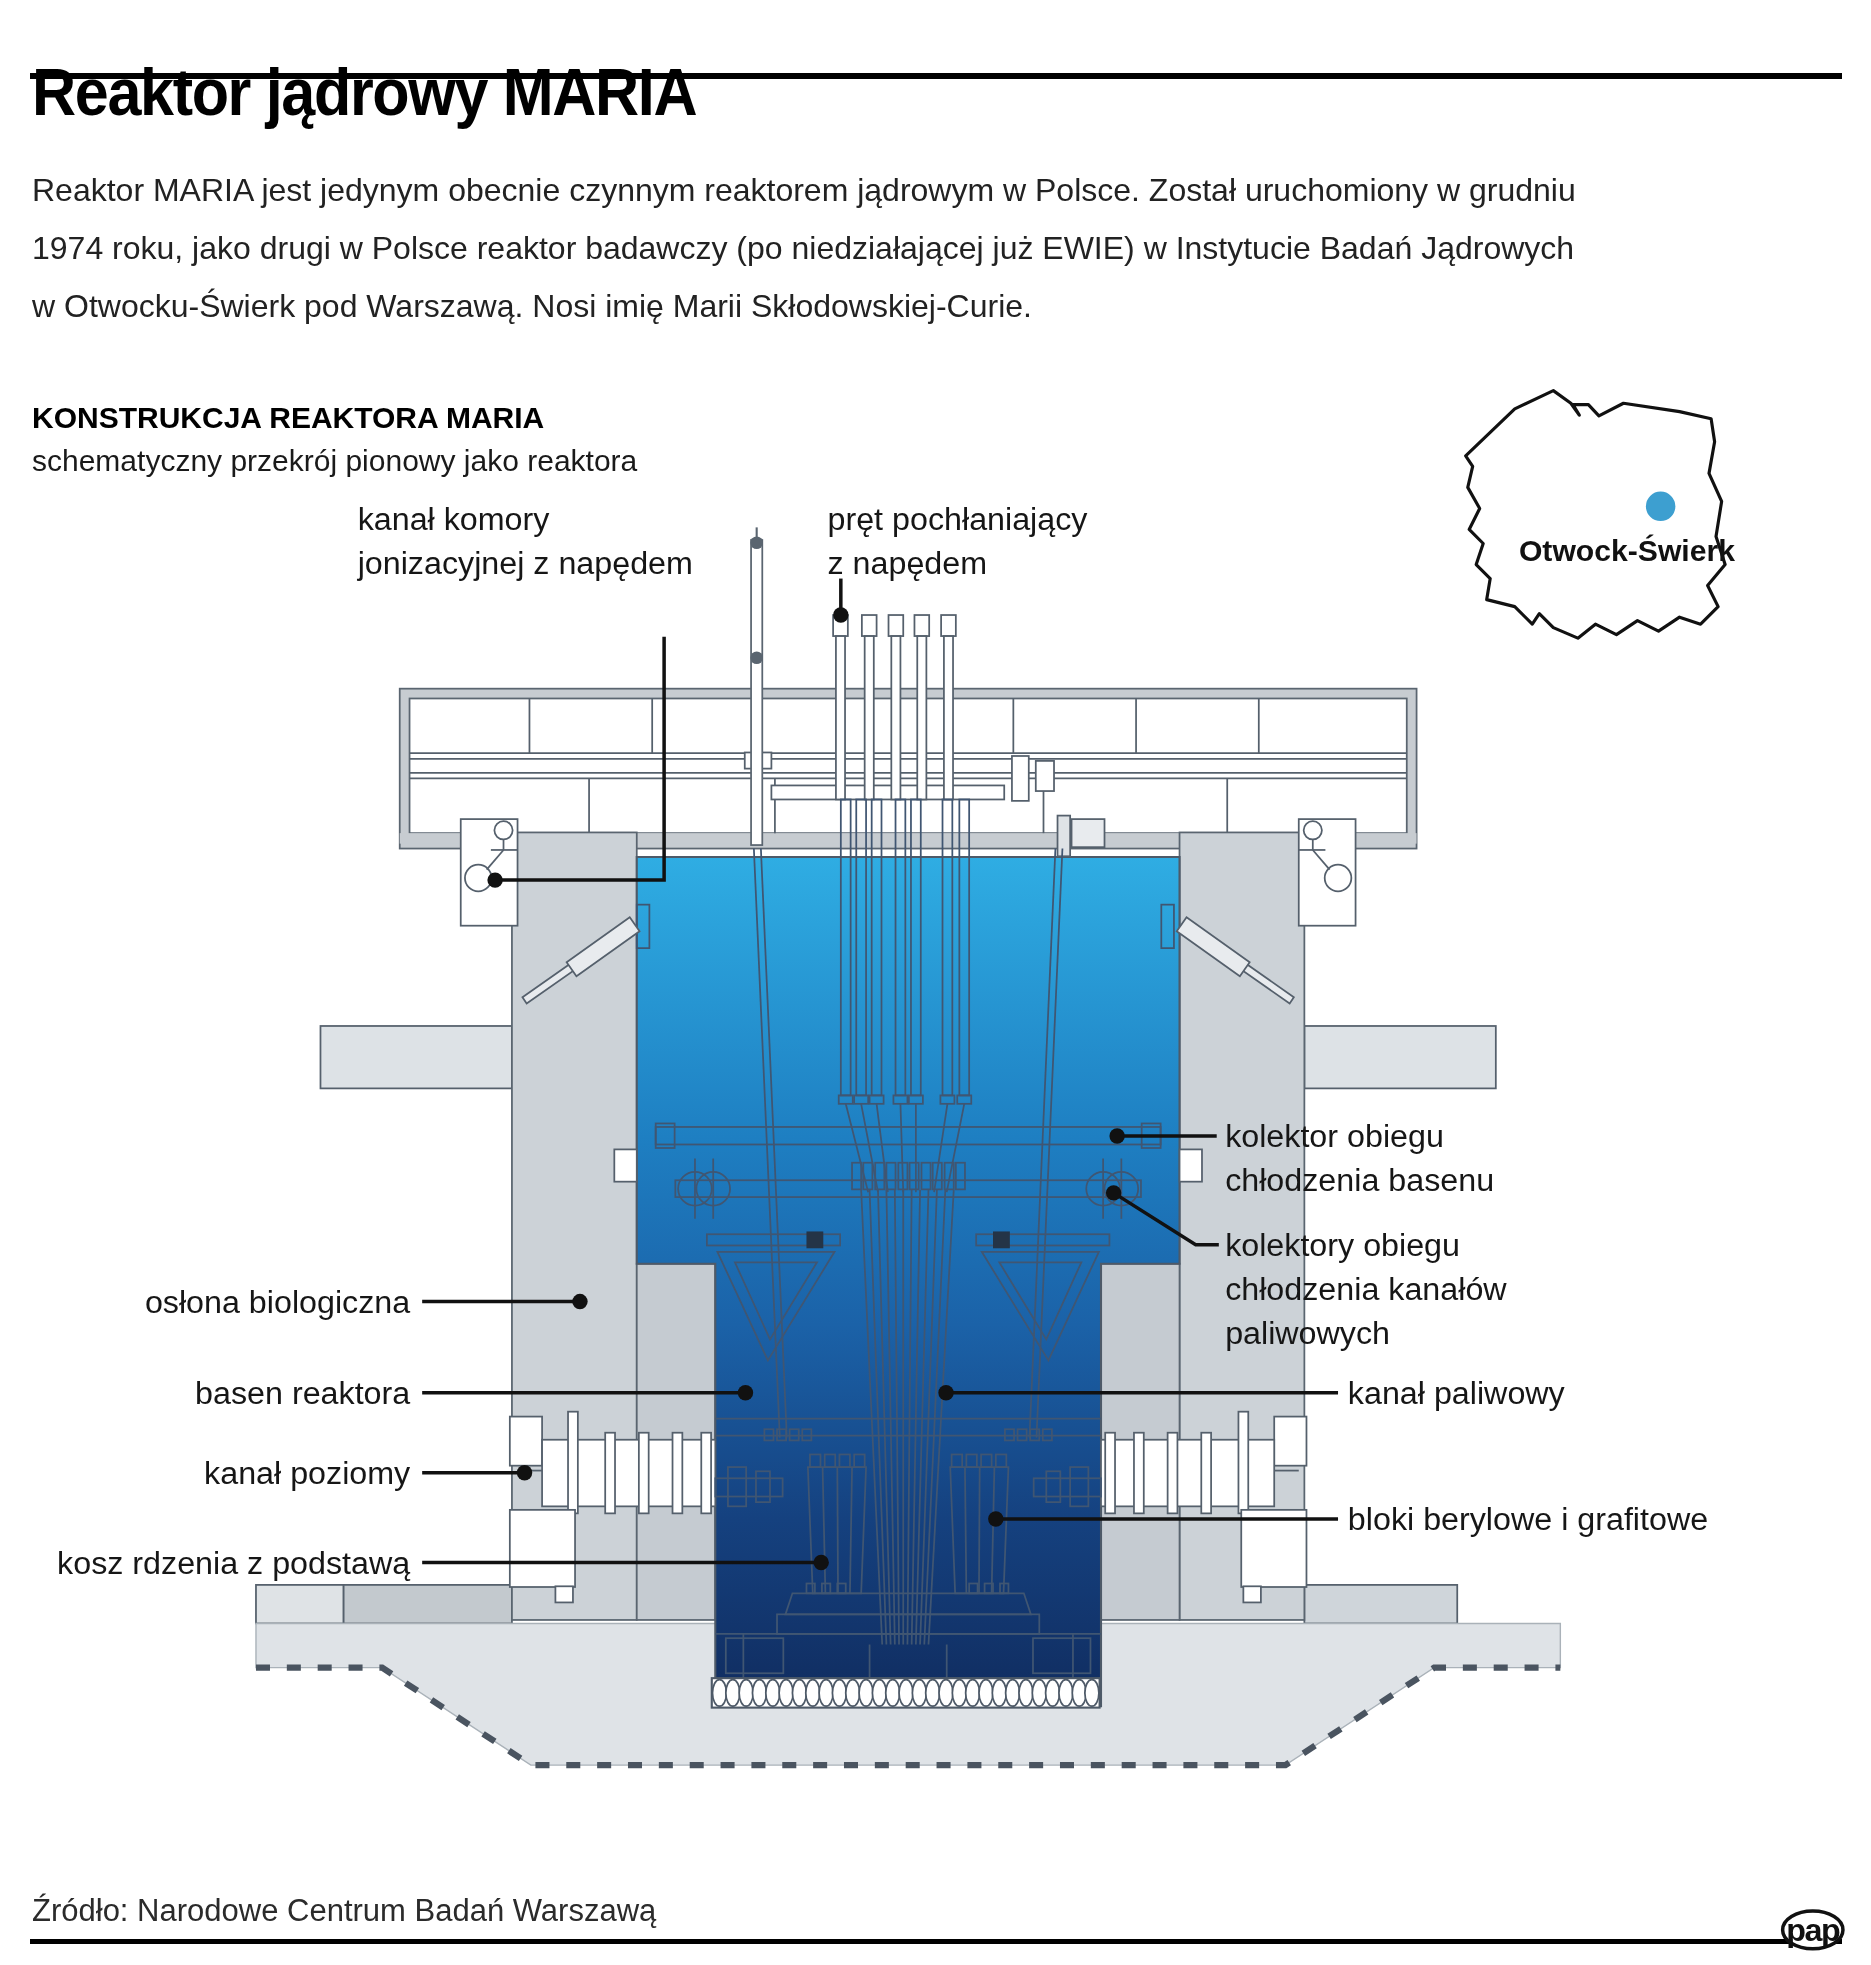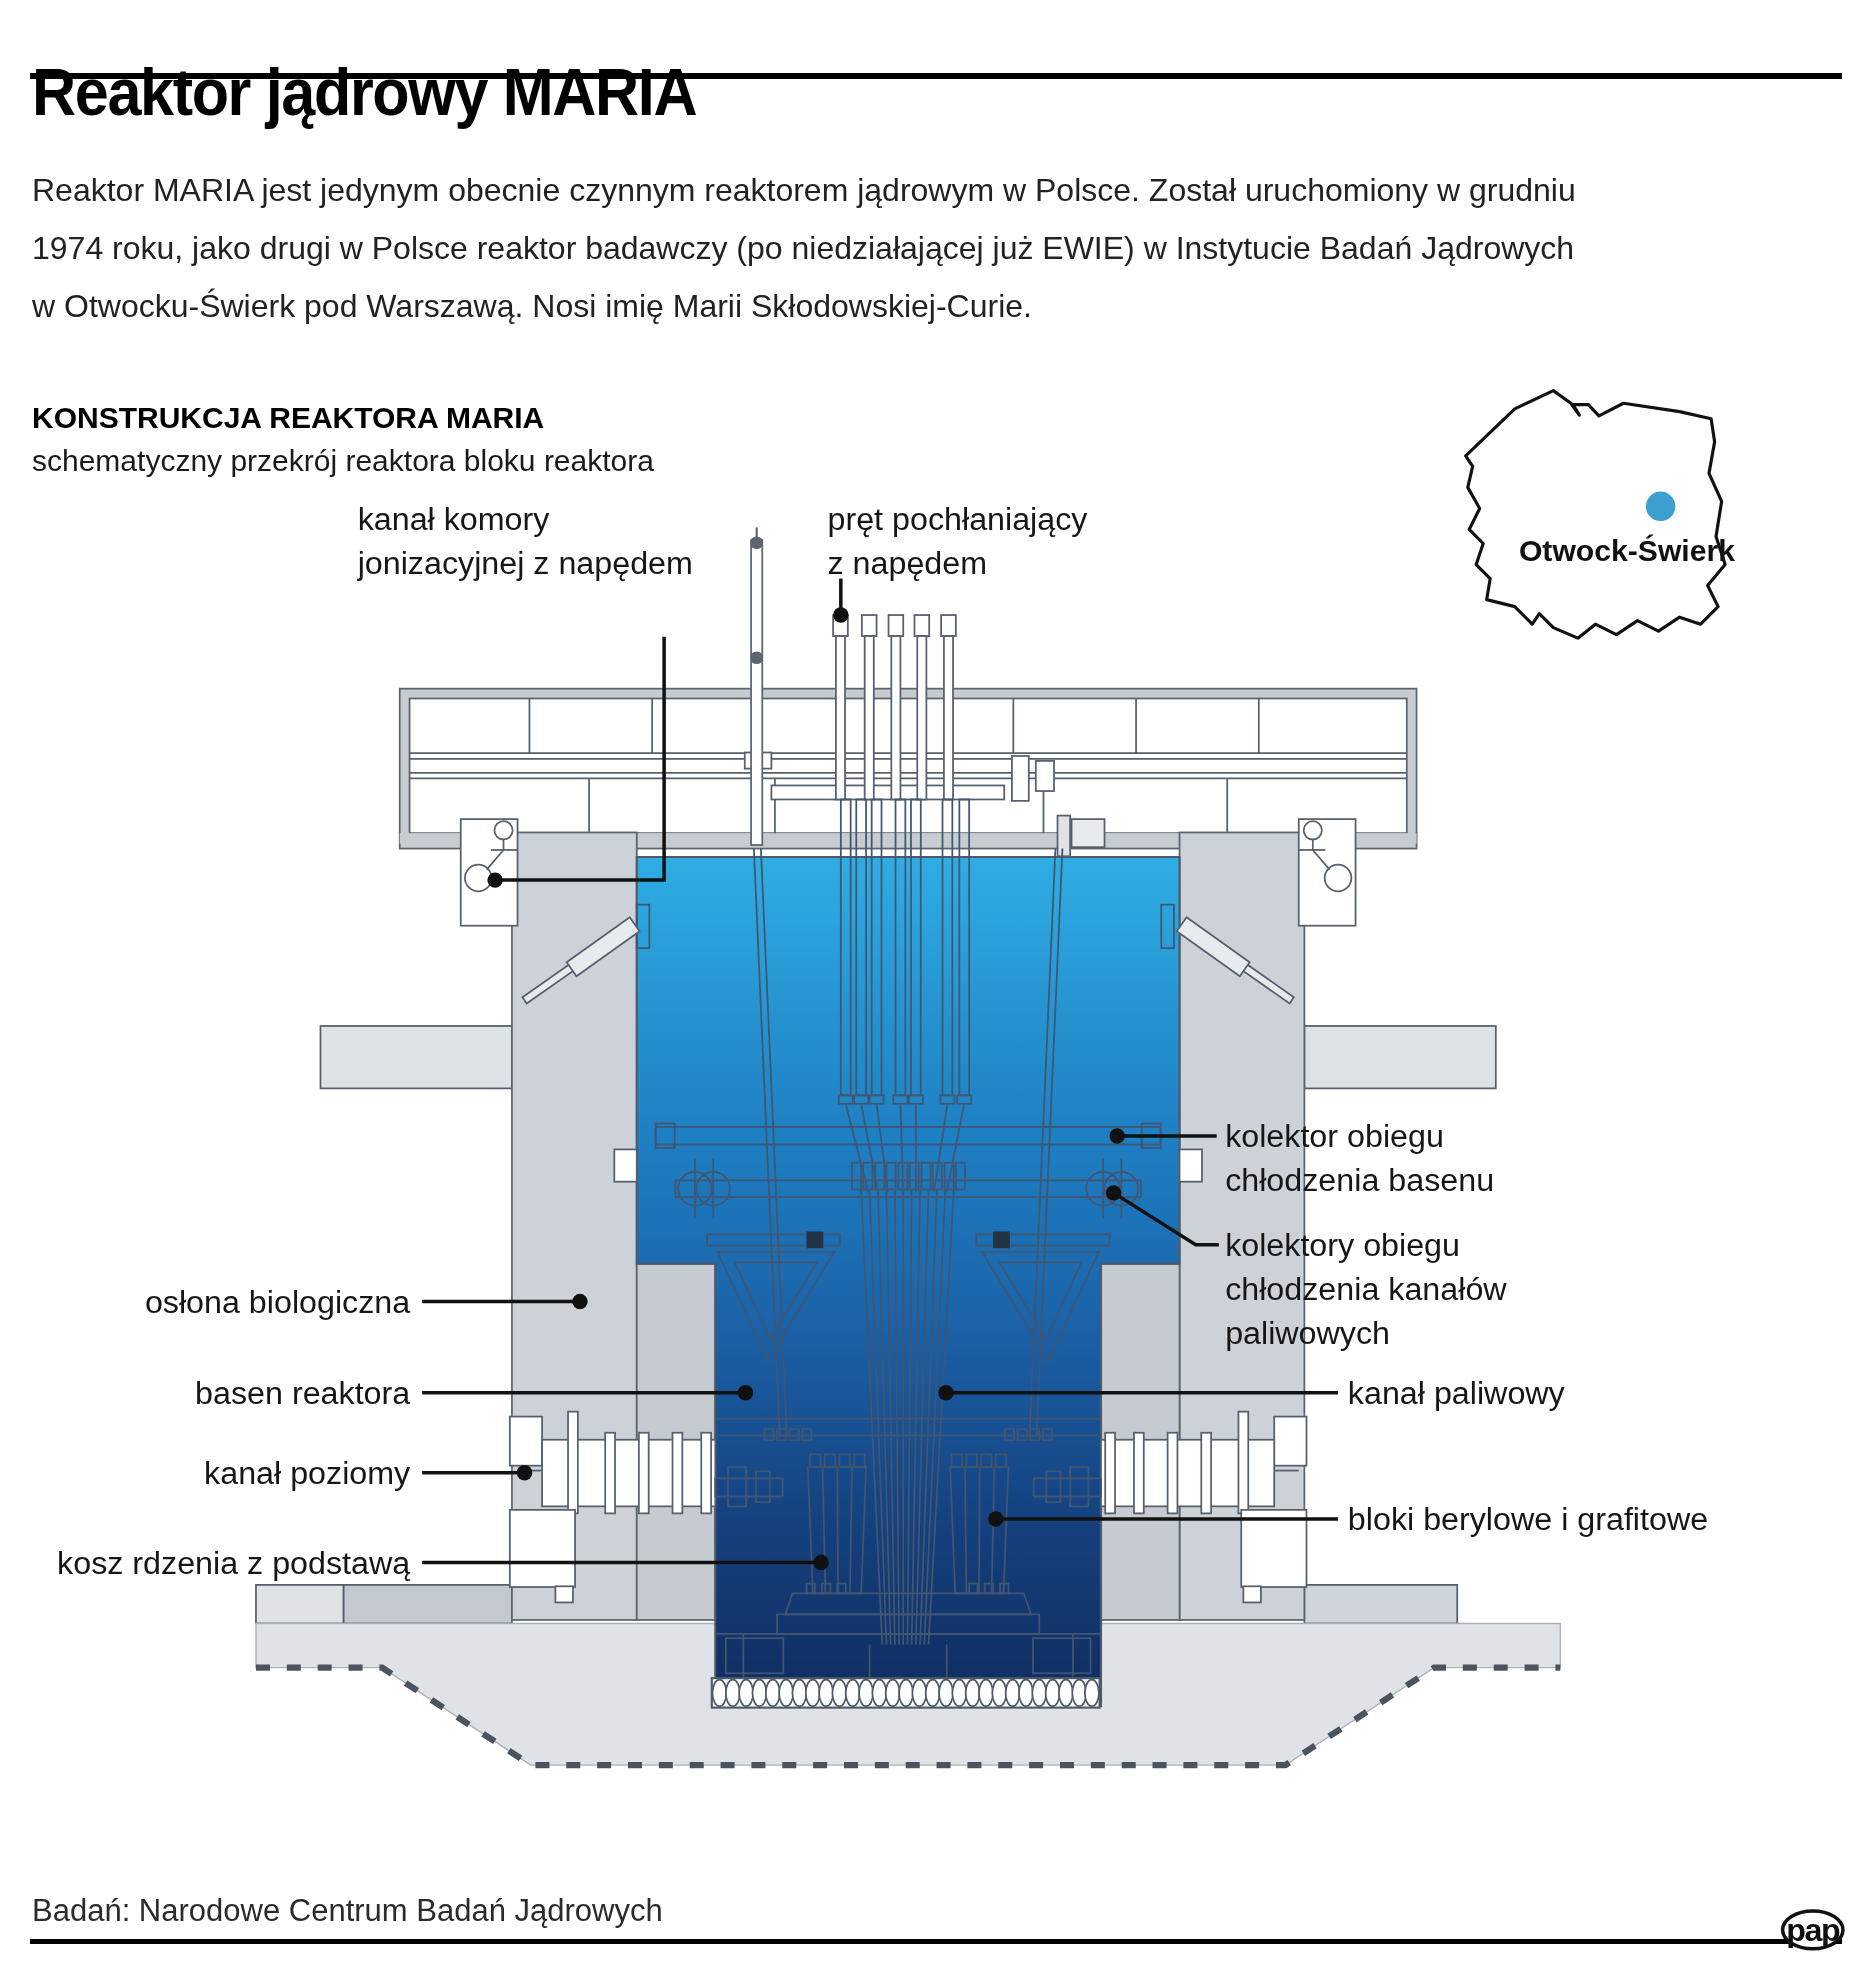--- a/index.html
+++ b/index.html
@@ -28,22 +28,22 @@
 </style>
 </head>
 <body>
 
 <div id="rule-top" class="abs"></div>
 <h1 id="page-title" class="abs" style="margin:0">Reaktor jądrowy MARIA</h1>
 <p id="intro" class="abs" style="margin:0">Reaktor MARIA jest jedynym obecnie czynnym reaktorem jądrowym w Polsce. Został uruchomiony w grudniu
 1974 roku, jako drugi w Polsce reaktor badawczy (po niedziałającej już EWIE) w Instytucie Badań Jądrowych
 w Otwocku-Świerk pod Warszawą. Nosi imię Marii Skłodowskiej-Curie.</p>
 <div id="section-heading" class="abs">KONSTRUKCJA REAKTORA MARIA</div>
-<div id="section-subheading" class="abs">schematyczny przekrój reaktora bloku reaktora</div>
-<div id="source-line" class="abs">Badań: Narodowe Centrum Badań Jądrowych</div>
+<div id="section-subheading" class="abs">schematyczny przekrój pionowy jako reaktora</div>
+<div id="source-line" class="abs">Źródło: Narodowe Centrum Badań Warszawą</div>
 <div id="rule-bottom" class="abs"></div>
 
 <svg width="1871" height="1965" viewBox="0 0 2668 2802">
   <defs>
     <linearGradient id="pool" x1="0" y1="1222" x2="0" y2="2433" gradientUnits="userSpaceOnUse">
       <stop offset="0" stop-color="#2fade3"></stop>
       <stop offset="0.33" stop-color="#1e7fc2"></stop>
       <stop offset="0.55" stop-color="#1b62a8"></stop>
       <stop offset="0.78" stop-color="#15417f"></stop>
       <stop offset="1" stop-color="#102c5f"></stop>

